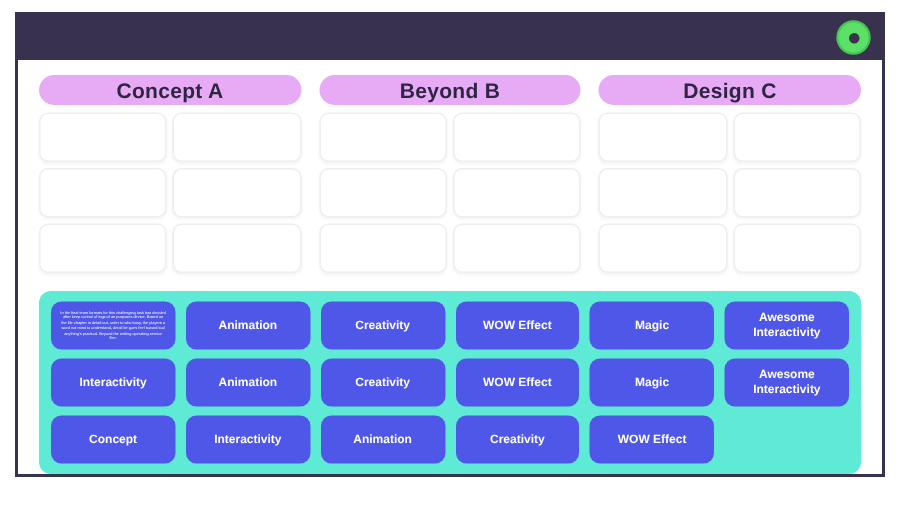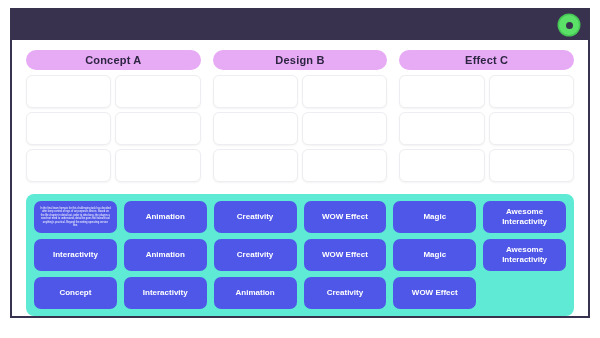--- a/index.html
+++ b/index.html
@@ -72,21 +72,21 @@
   }
   .concept-column {
     flex: 1 1 0;
     min-width: 0;
   }
   .concept-header {
     height: 20px;
     border-radius: 11px;
     background: #e7aaf5;
     color: #2d2542;
-    font-size: 11px;
+    font-size: 14px;
     font-weight: bold;
     display: flex;
     align-items: center;
     justify-content: center;
     letter-spacing: 0.2px;
     cursor: pointer;
   }
   .concept-grid {
     margin-top: 5px;
     display: grid;
@@ -156,32 +156,32 @@
           <div class="concept-grid">
             <div class="drop-cell"></div>
             <div class="drop-cell"></div>
             <div class="drop-cell"></div>
             <div class="drop-cell"></div>
             <div class="drop-cell"></div>
             <div class="drop-cell"></div>
           </div>
         </div>
         <div class="concept-column">
-          <div class="concept-header">Design B</div>
+          <div class="concept-header">Beyond B</div>
           <div class="concept-grid">
             <div class="drop-cell"></div>
             <div class="drop-cell"></div>
             <div class="drop-cell"></div>
             <div class="drop-cell"></div>
             <div class="drop-cell"></div>
             <div class="drop-cell"></div>
           </div>
         </div>
         <div class="concept-column">
-          <div class="concept-header">Effect C</div>
+          <div class="concept-header">Design C</div>
           <div class="concept-grid">
             <div class="drop-cell"></div>
             <div class="drop-cell"></div>
             <div class="drop-cell"></div>
             <div class="drop-cell"></div>
             <div class="drop-cell"></div>
             <div class="drop-cell"></div>
           </div>
         </div>
       </div>

